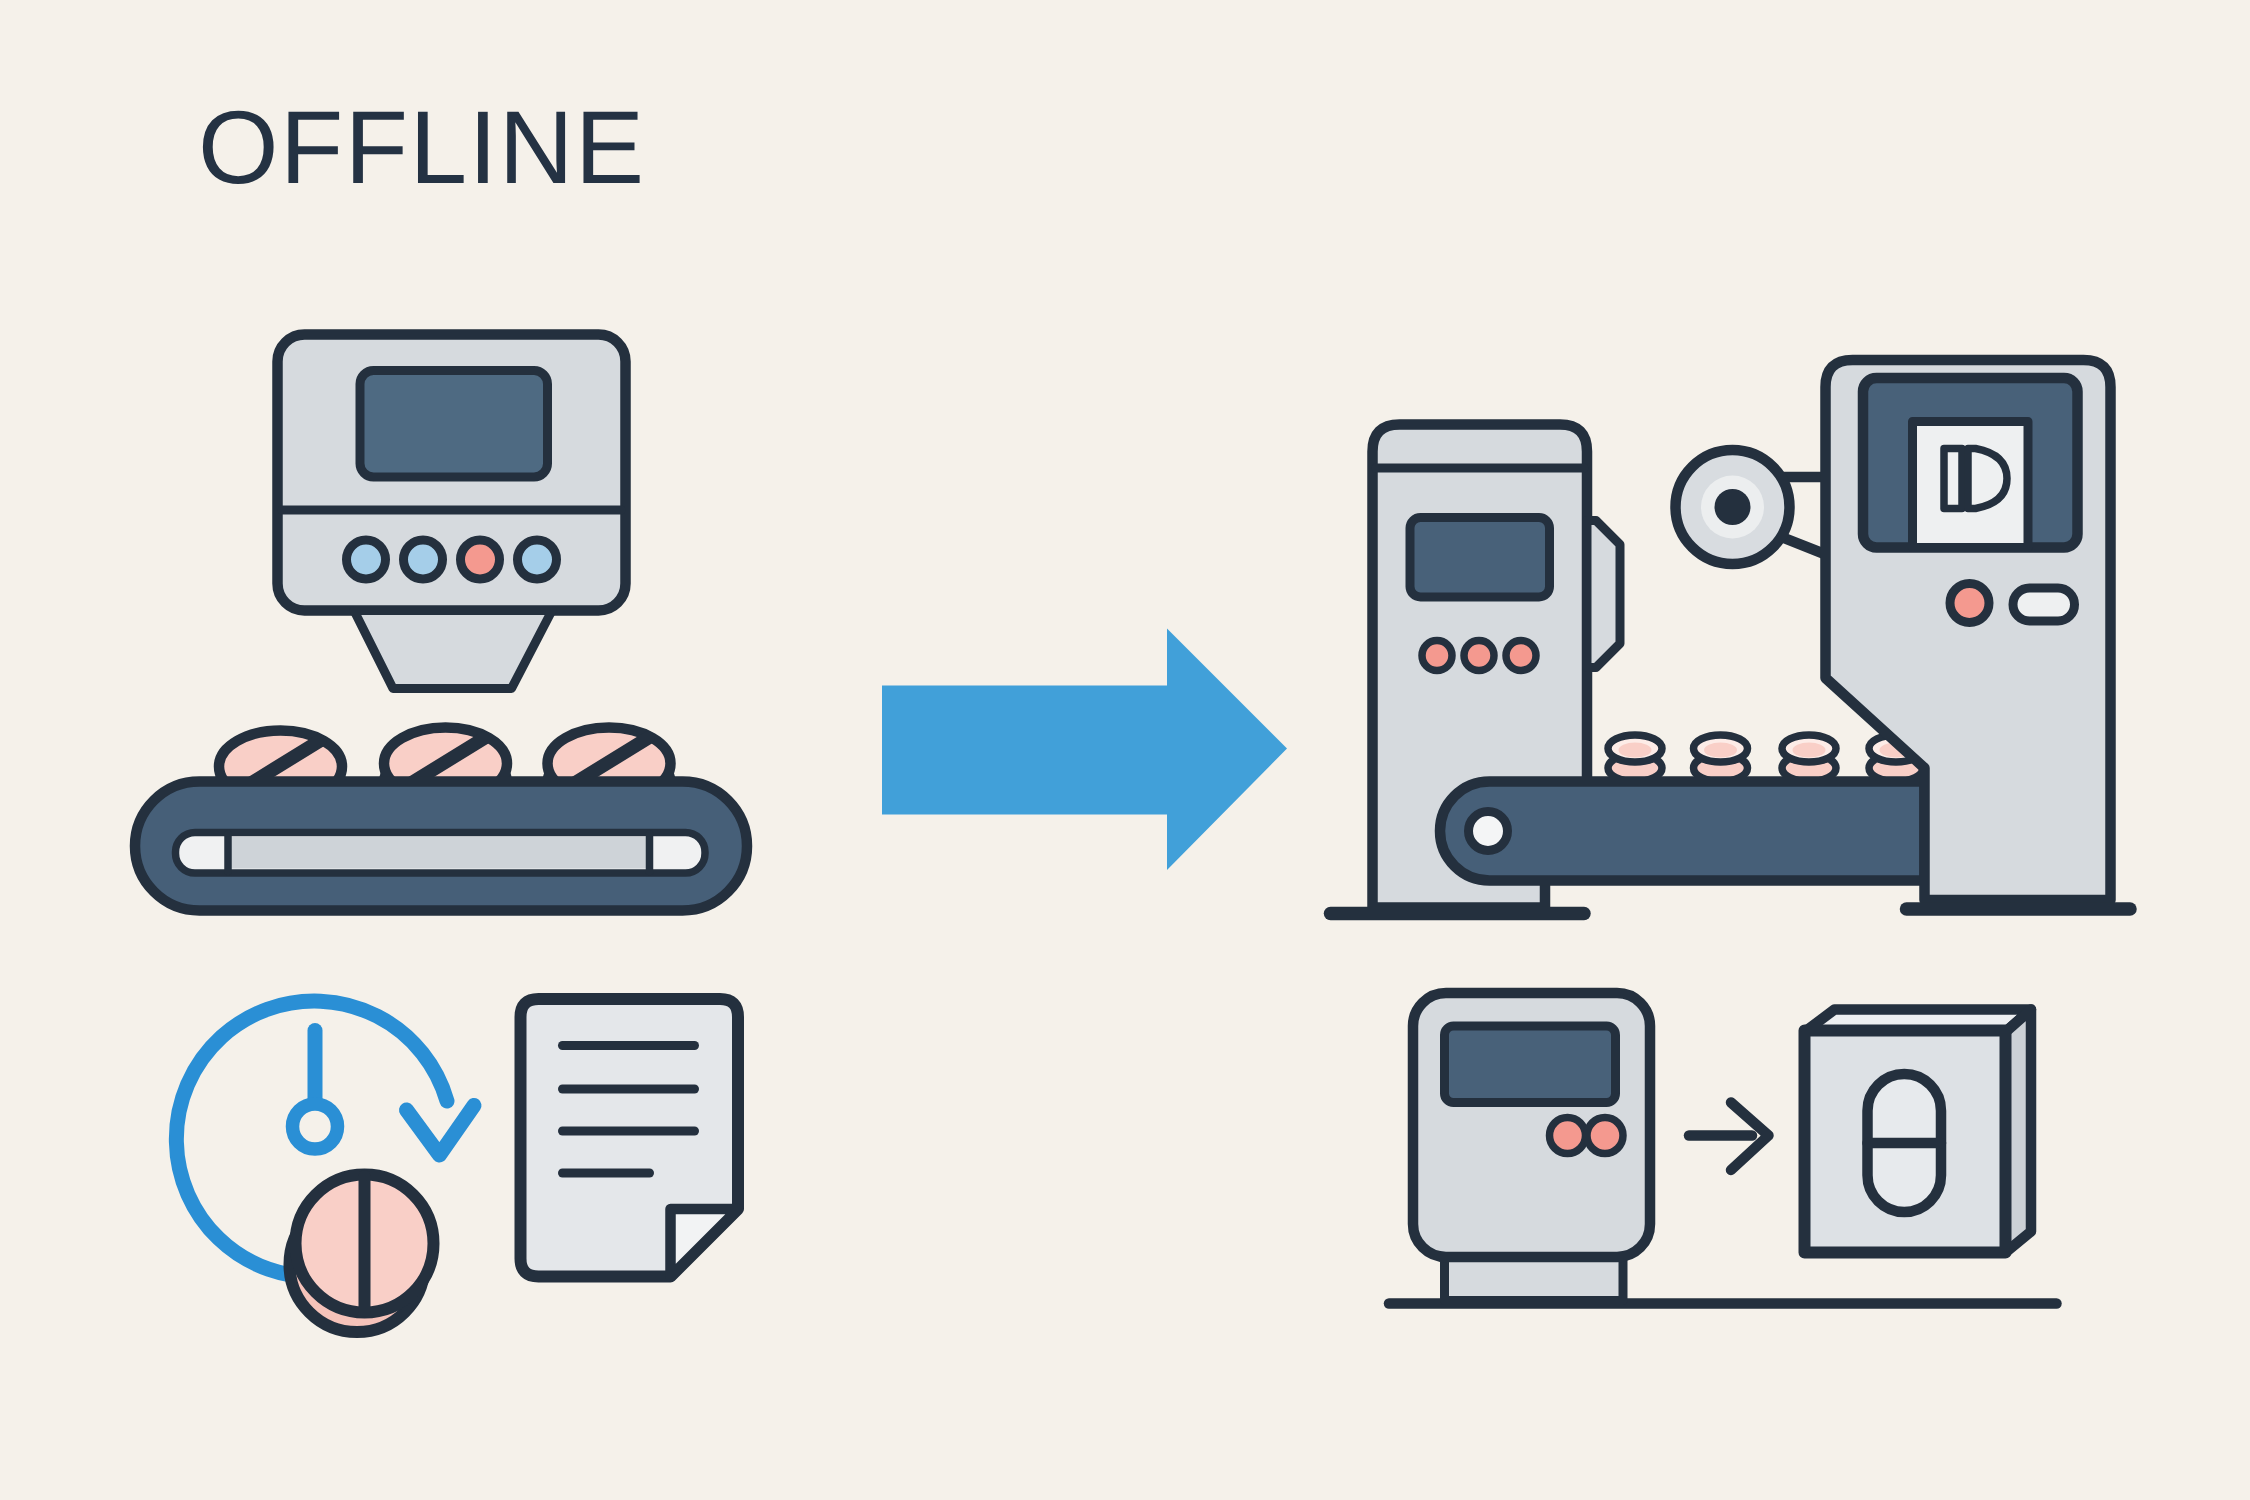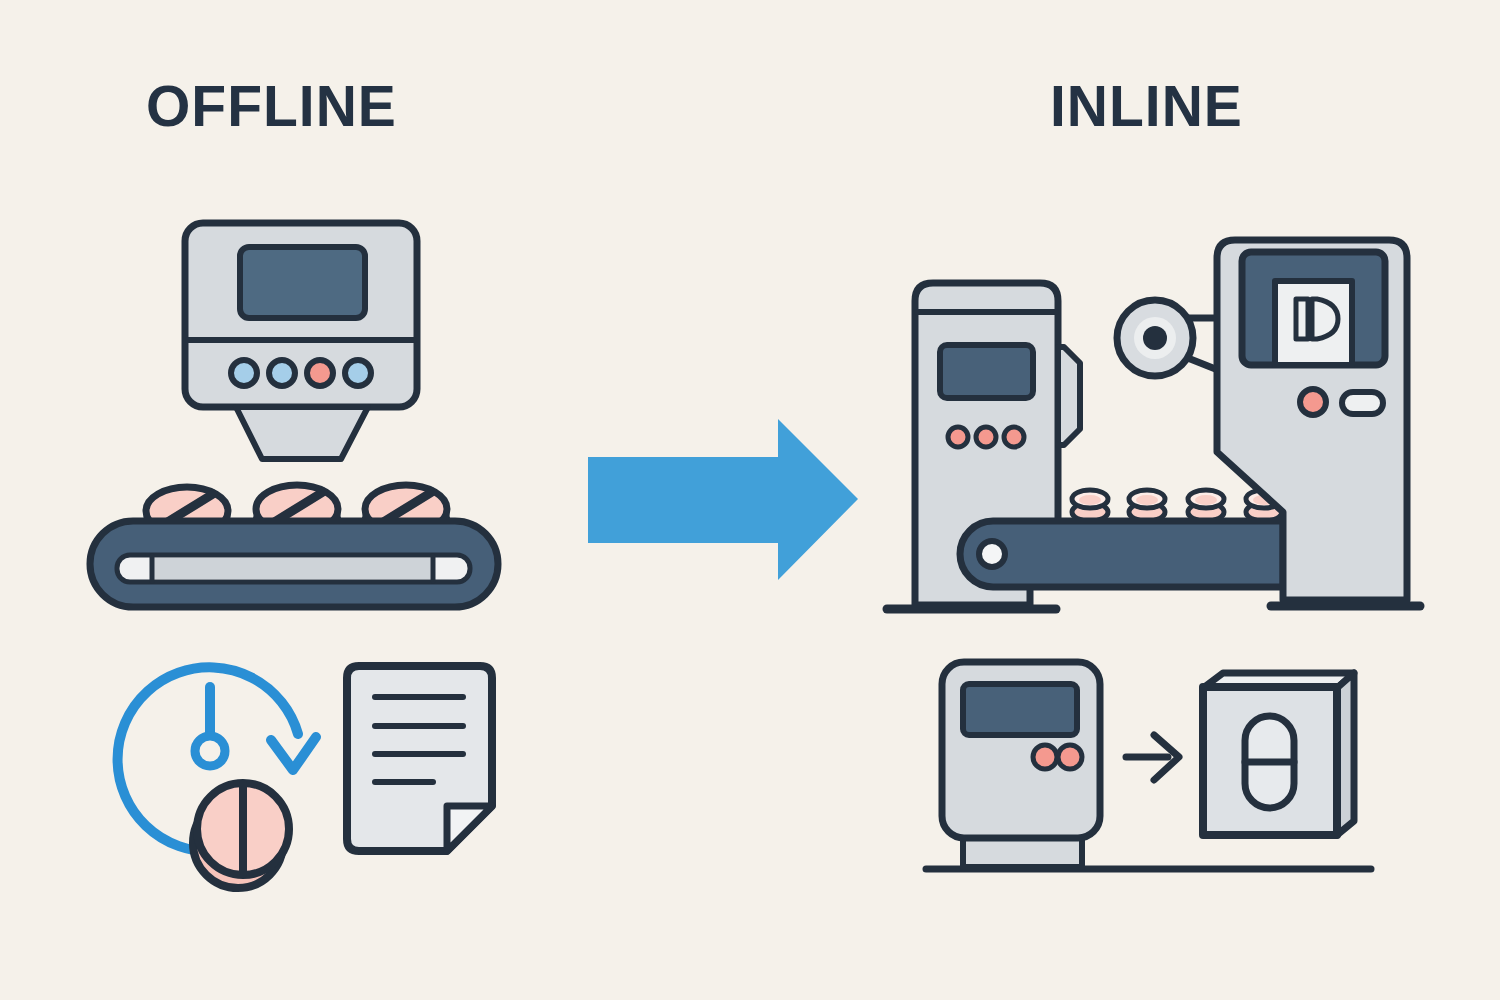--- a/index.html
+++ b/index.html
@@ -1,18 +1,18 @@
 <!DOCTYPE html>
 <html style="--bg: #f5f1ea; --title-ink: #243243; --ink: #24303e; --machine: #d6dade; --screen1: #4e6a82; --screen2: #486179; --belt: #465f78; --track-light: #f0f1f2; --track-mid: #ced3d8; --pink: #f9cfc7; --pink-deep: #f6c3ba; --pink-soft: #fdece7; --pink-btn: #f4998f; --blue-btn: #a5cee9; --arrow-blue: #41a0d9; --timer-blue: #2a8fd5; --doc: #e4e7ea; --doc-fold: #f2f3f4; --panel-white: #eef0f1; --pulley-outer: #d8dce0; --pulley-inner: #eceeef; --box-front: #dde1e5; --box-top: #edeff1; --box-side: #ccd1d6; --capsule-fill: #e7eaed; --roller-white: #f4f5f6;"><head>
 <meta charset="utf-8">
 <style>
   html,body{margin:0;padding:0}
   .stage{position:relative;width:1500px;height:1000px;background:var(--bg);
          font-family:"Liberation Sans",sans-serif;overflow:hidden}
-  .title{position:absolute;margin:14px;font-size:57px;font-weight:bold;
+  .title{position:absolute;margin:0;font-size:69px;font-weight:normal;
          letter-spacing:1px;line-height:1;color:var(--title-ink)}
   .title-left{left:132px;top:64px}
   .title-right{left:1036px;top:64px}
   svg{position:absolute;left:0;top:0}
   
   .sk{stroke:var(--ink);fill:none;stroke-linecap:round;stroke-linejoin:round}
   .tBlue{stroke:var(--timer-blue)}
   
   .fM{fill:var(--machine)}     .fS1{fill:var(--screen1)}   .fS2{fill:var(--screen2)}
   .fBelt{fill:var(--belt)}     .fTrackL{fill:var(--track-light)} .fTrackM{fill:var(--track-mid)}
@@ -23,21 +23,20 @@
   .fBoxF{fill:var(--box-front)} .fBoxT{fill:var(--box-top)} .fBoxS{fill:var(--box-side)}
   .fCaps{fill:var(--capsule-fill)} .fRoll{fill:var(--roller-white)}
   .fArrow{fill:var(--arrow-blue)}
 </style>
 </head>
 <body>
 
 <div class="stage">
 
   <h1 class="title title-left">OFFLINE</h1>
-  <h1 class="title title-right">INLINE</h1>
 
   <svg width="1500" height="1000" viewBox="0 0 1500 1000">
 
     <g>
 
       <g>
         <rect class="sk fM" x="185" y="223" width="232" height="184" rx="18" stroke-width="7"></rect>
         <line class="sk" x1="188" y1="340" x2="414" y2="340" stroke-width="6"></line>
         <rect class="sk fS1" x="240" y="247" width="125" height="71" rx="9" stroke-width="6"></rect>
         <circle class="sk fBlueB" cx="244" cy="373" r="13" stroke-width="6"></circle>

